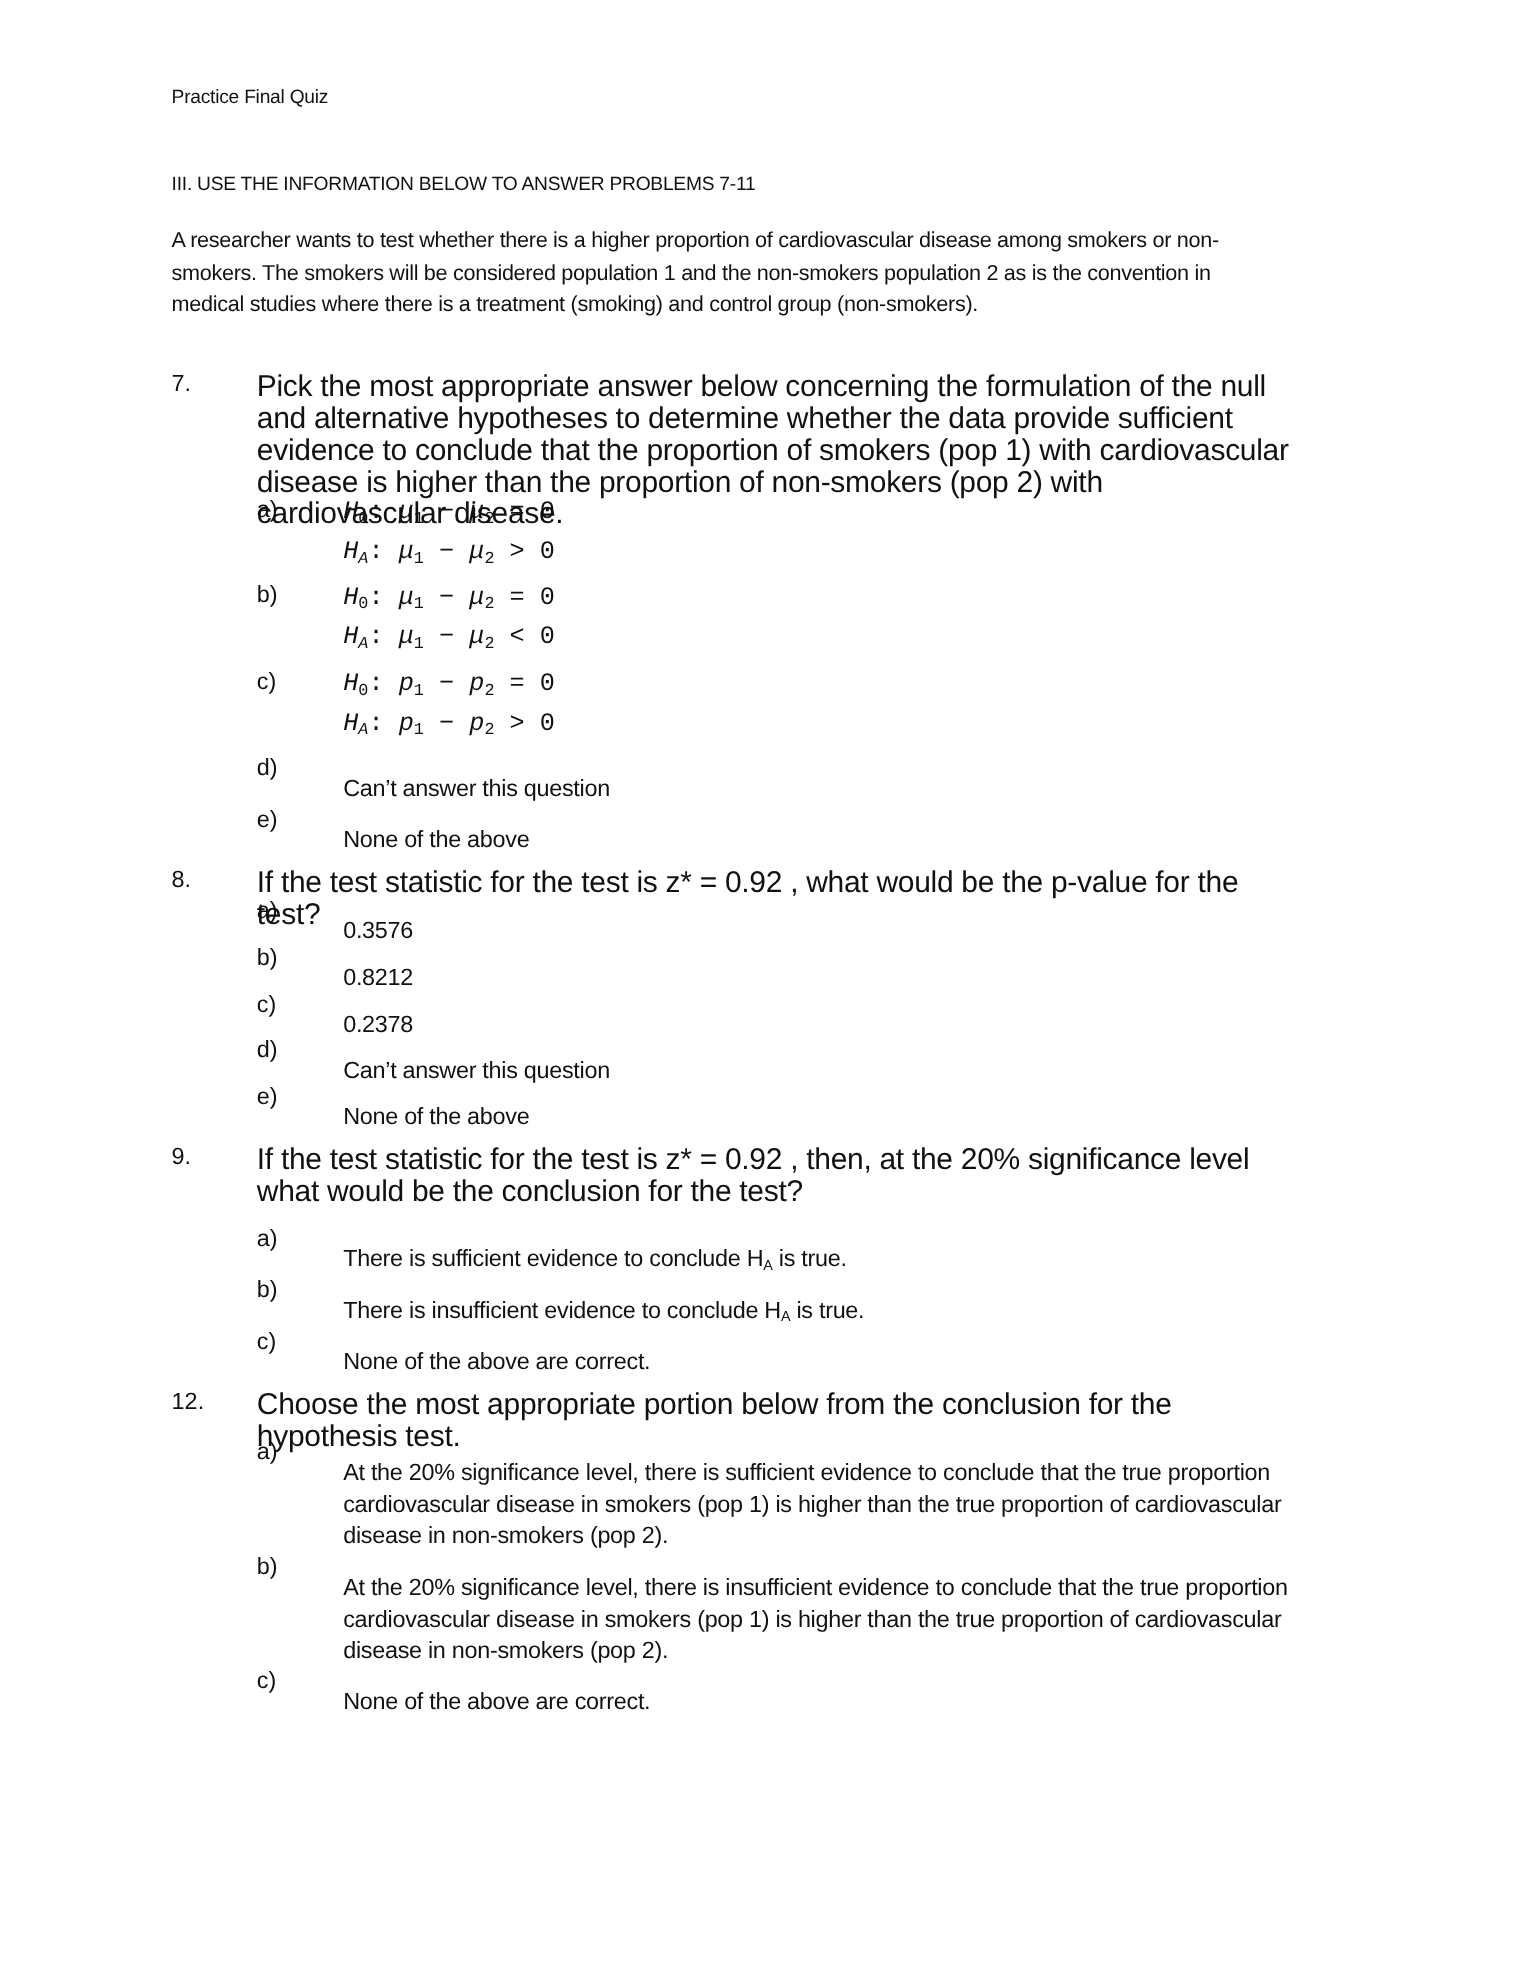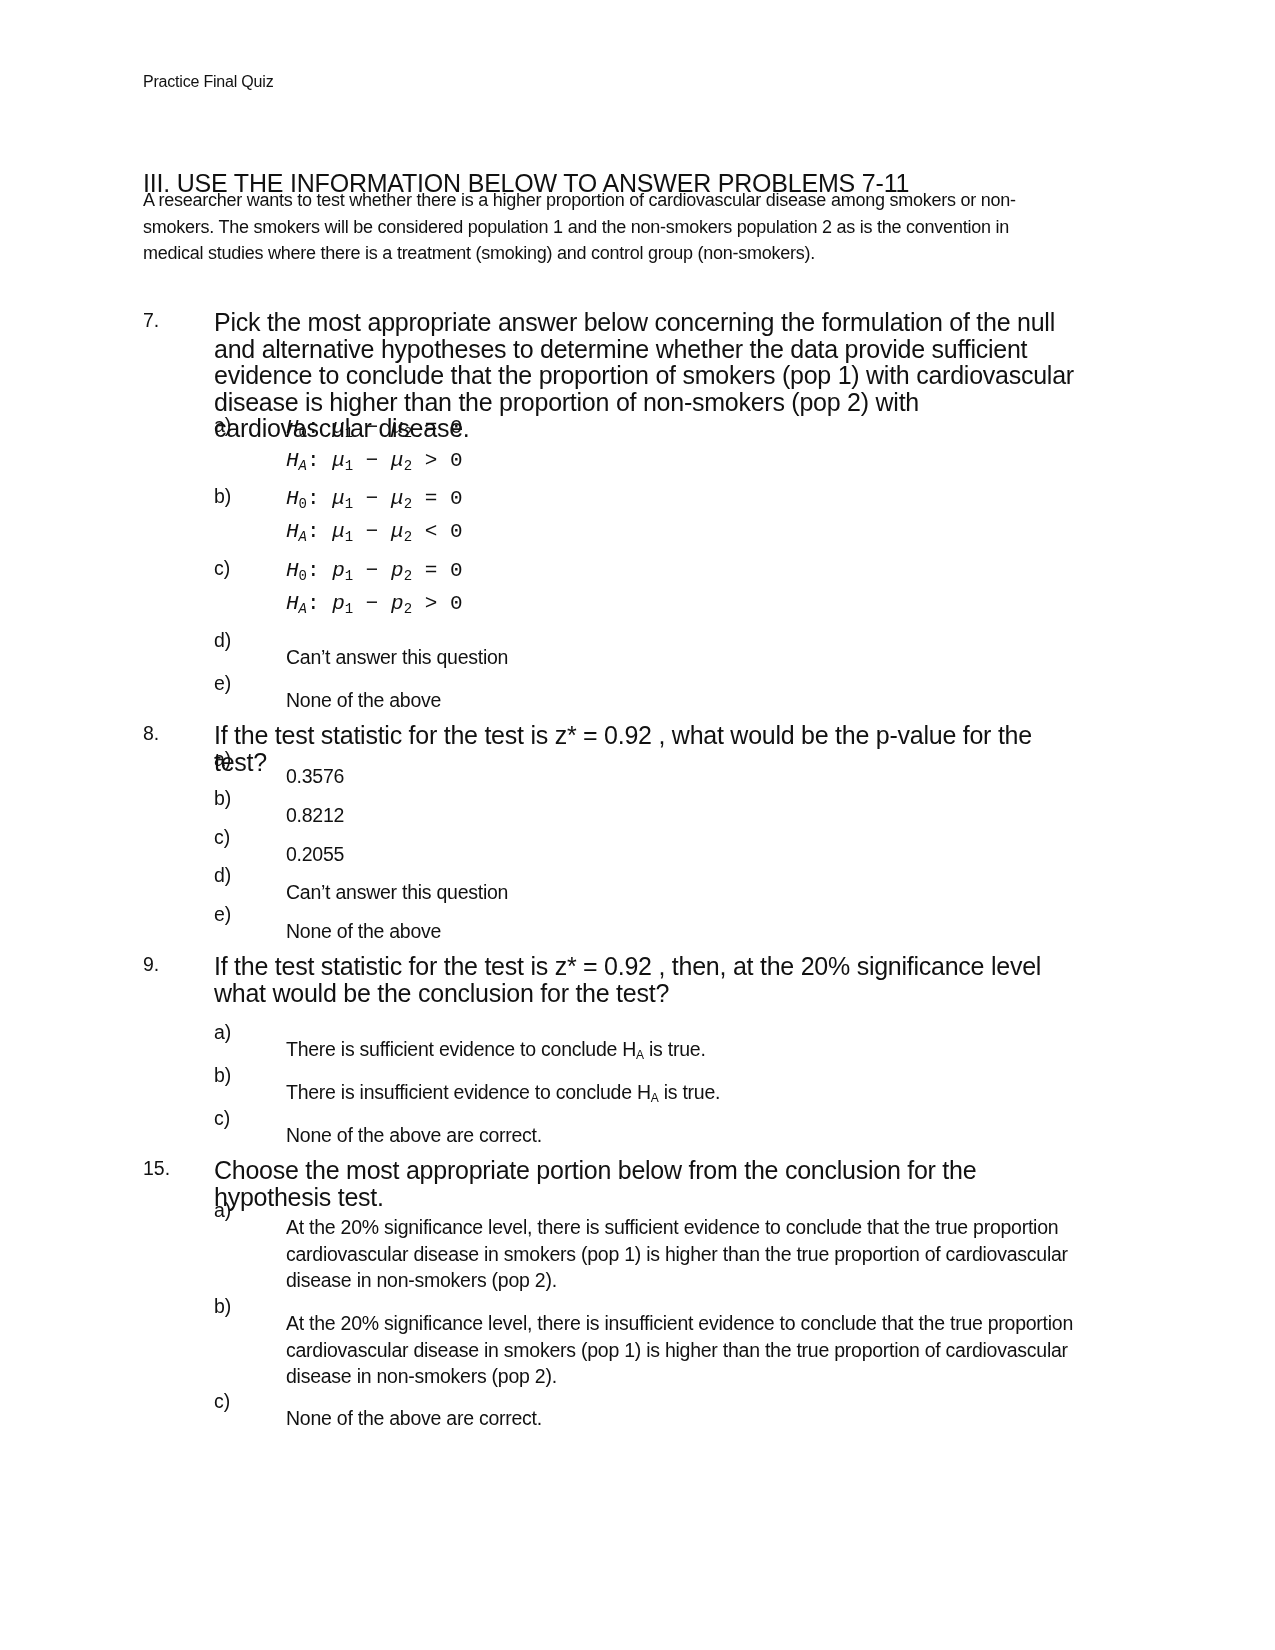--- a/index.html
+++ b/index.html
@@ -4,21 +4,21 @@
   <style>
     html, body { margin: 0; padding: 0; background: #ffffff; }
     body {
       width: 1275px; height: 1650px; position: relative; overflow: hidden;
       font-family: "Liberation Sans", "DejaVu Sans", sans-serif;
       color: #111;
       font-size: 19px;
     }
     .page { position: absolute; left: 143px; top: 0; width: 930px; }
     .header { position: absolute; top: 73px; left: 0; font-size: 16px; letter-spacing: -0.2px; }
-    .section-title { position: absolute; top: 145px; left: 0; font-size: 25px; letter-spacing: -0.2px; margin-top: 24px; }
+    .section-title { position: absolute; top: 145px; left: 0; font-size: 16px; letter-spacing: -0.2px; }
     .intro { position: absolute; top: 187px; left: 0; width: 930px; line-height: 26.5px; font-size: 18px; letter-spacing: -0.25px; }
     .q { position: absolute; left: 0; width: 930px; }
     .q-num { position: absolute; left: 0; top: 0; font-size: 19.5px; }
     .q-text { position: absolute; left: 71px; top: 0; width: 860px; line-height: 26.5px; font-size: 25px; letter-spacing: -0.25px; }
     .opt { position: absolute; left: 71px; width: 860px; }
     .opt-label { position: absolute; left: 0; top: 0; font-size: 19.5px; }
     .opt-text { position: absolute; left: 72px; top: 0; width: 790px; line-height: 26.5px; font-size: 19.5px; letter-spacing: -0.25px; margin-top: 15px; }
     .math { font-family: Liberation Mono, monospace; font-size: 21px; line-height: 27px; position: absolute; left: 72px; top: 0; }
     .math i { font-style: italic; }
     .math sub { font-size: 14px; vertical-align: -4px; font-style: normal; }
@@ -83,21 +83,21 @@
   <div class="opt" style="top:748px;">
     <div class="opt-label">a)</div>
     <div class="opt-text">0.3576</div>
   </div>
   <div class="opt" style="top:787px;">
     <div class="opt-label">b)</div>
     <div class="opt-text">0.8212</div>
   </div>
   <div class="opt" style="top:826px;">
     <div class="opt-label">c)</div>
-    <div class="opt-text">0.2055</div>
+    <div class="opt-text">0.2378</div>
   </div>
   <div class="opt" style="top:864px;">
     <div class="opt-label">d)</div>
     <div class="opt-text">Can’t answer this question</div>
   </div>
   <div class="opt" style="top:903px;">
     <div class="opt-label">e)</div>
     <div class="opt-text">None of the above</div>
   </div>
 
@@ -113,21 +113,21 @@
   <div class="opt" style="top:1064px;">
     <div class="opt-label">b)</div>
     <div class="opt-text"><span>There is insufficient evidence to conclude H</span><span class="sub-small">A</span><span> is true.</span></div>
   </div>
   <div class="opt" style="top:1107px;">
     <div class="opt-label">c)</div>
     <div class="opt-text">None of the above are correct.</div>
   </div>
 
   <div class="q" style="top:1157px;">
-    <div class="q-num">15.</div>
+    <div class="q-num">12.</div>
     <div class="q-text">Choose the most appropriate portion below from the conclusion for the hypothesis test.</div>
   </div>
 
   <div class="opt" style="top:1199px;">
     <div class="opt-label">a)</div>
     <div class="opt-text">At the 20% significance level, there is sufficient evidence to conclude that the true proportion cardiovascular disease in smokers (pop 1) is higher than the true proportion of cardiovascular disease in non-smokers (pop 2).</div>
   </div>
   <div class="opt" style="top:1295px;">
     <div class="opt-label">b)</div>
     <div class="opt-text">At the 20% significance level, there is insufficient evidence to conclude that the true proportion cardiovascular disease in smokers (pop 1) is higher than the true proportion of cardiovascular disease in non-smokers (pop 2).</div>

